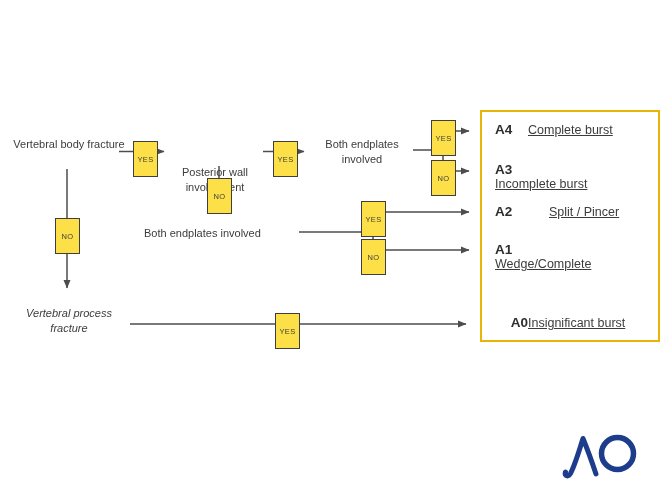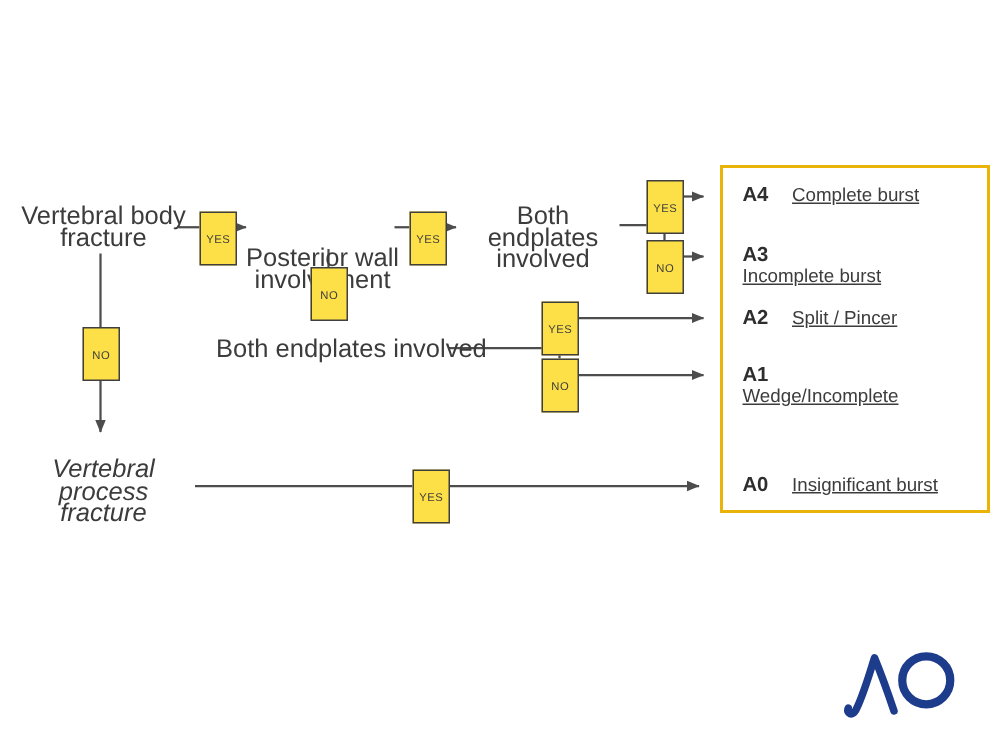--- a/index.html
+++ b/index.html
@@ -2,42 +2,42 @@
 <html><head>
 <meta charset="utf-8">
 <style>
   html,body { margin:0; padding:0; background:#fff; }
   .canvas {
     position:relative; width:665px; height:493px; background:#ffffff;
     font-family:"Liberation Sans", sans-serif; color:#3c3c3c; overflow:hidden;
   }
   .connectors { position:absolute; left:0; top:0; z-index:1; }
   .node {
-    position:absolute; z-index:2; font-size:17px; line-height:14.5px;
+    position:absolute; z-index:2; font-size:11px; line-height:14.5px;
     text-align:center; color:#3c3c3c;
   }
   .node.nowrap { white-space:nowrap; }
   .decision {
     position:absolute; z-index:3; width:25px; height:36px; box-sizing:border-box;
     background:#fde047; border:1.5px solid #3f3f3f;
     display:flex; align-items:center; justify-content:center;
     font-size:7.5px; font-weight:normal; letter-spacing:0.3px; color:#3c3c3c;
   }
   .panel {
     position:absolute; z-index:2; left:480px; top:110px; width:180px; height:232px;
     box-sizing:border-box; border:2px solid #eab308; background:#ffffff;
   }
   .panel-row { position:absolute; left:13px; display:flex; align-items:baseline; }
   .panel-row .code { font-weight:bold; font-size:13.5px; color:#2e2e2e; width:33px; }
   .panel-row .desc { font-size:12.5px; color:#3c3c3c; white-space:nowrap;text-decoration:underline; }
   .row-a4 { top:10px; }
   .row-a3 { top:50px;flex-direction:column; }
-  .row-a2 { top:92px; }
+  .row-a2 { top:92px;gap:21px; }
   .row-a1 { top:130px;flex-direction:column; }
-  .row-a0 { top:203px; }
+  .row-a0 { top:203px;text-align:right; }
   .logo { position:absolute; z-index:2; left:562px; top:429px; }
 </style>
 </head>
 <body>
 
 <div class="canvas">
 
   <svg class="connectors" width="665" height="493" viewBox="0 0 665 493">
     <defs>
       <marker id="arrow" markerWidth="9" markerHeight="8" refX="8" refY="4" orient="auto" markerUnits="userSpaceOnUse">
@@ -109,21 +109,21 @@
     <div class="panel-row row-a3">
       <span class="code">A3</span>
       <span class="desc">Incomplete burst</span>
     </div>
     <div class="panel-row row-a2">
       <span class="code">A2</span>
       <span class="desc">Split / Pincer</span>
     </div>
     <div class="panel-row row-a1">
       <span class="code">A1</span>
-      <span class="desc">Wedge/Incomplete</span>
+      <span class="desc">Wedge/Complete</span>
     </div>
     <div class="panel-row row-a0">
       <span class="code">A0</span>
       <span class="desc">Insignificant burst</span>
     </div>
   </div>
 
   <svg class="logo" role="img" width="78" height="50" viewBox="0 0 78 50" aria-label="AO">
     <g stroke="#1e3c8c" fill="none" stroke-linecap="round" stroke-linejoin="round">
       <path d="M3.5,43 C2,47 6,48.5 8.5,44.5 C13,36 17.5,21 21,9.5 C25.5,20.5 30,33 34,45" stroke-width="5"></path>

